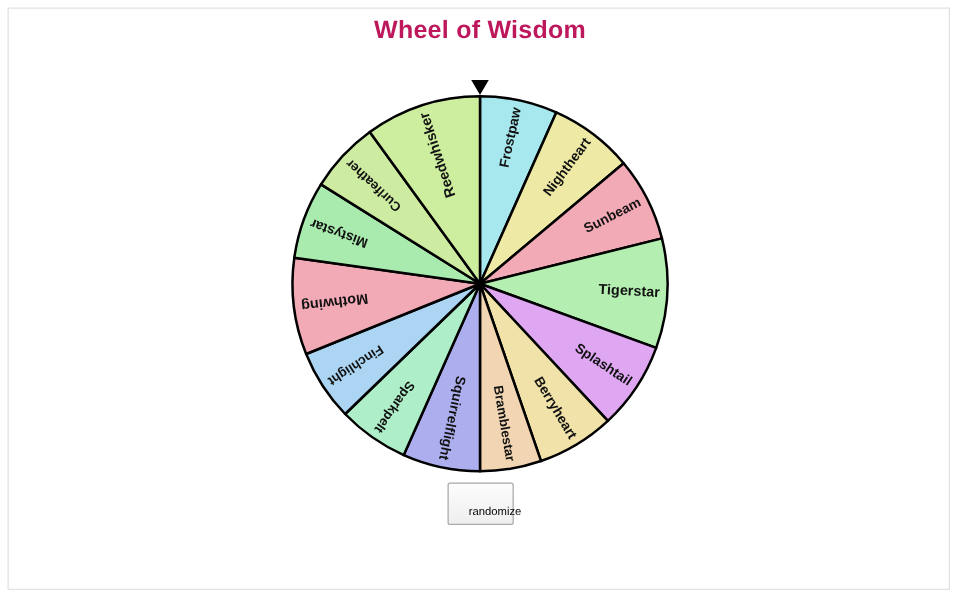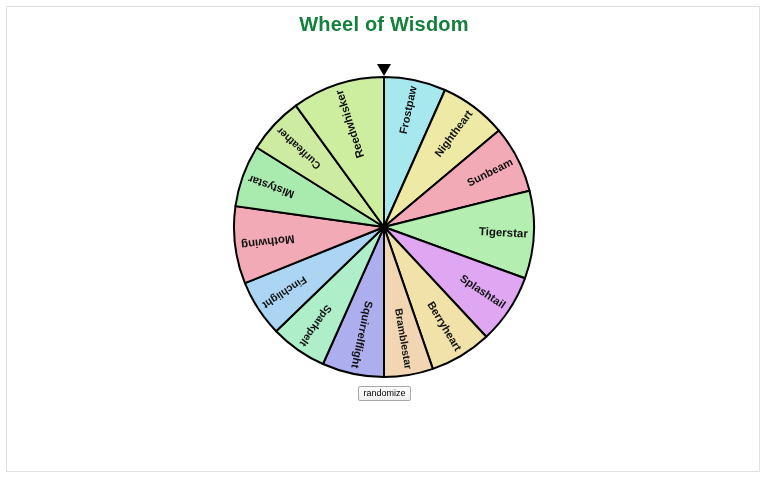--- a/index.html
+++ b/index.html
@@ -22,21 +22,21 @@
     box-sizing: border-box;
   }
   #page-title {
     position: absolute;
     left: 0;
     top: 13px;
     width: 768px;
     text-align: center;
     font-size: 20px;
     font-weight: bold;
-    color: #15803d;
+    color: #be185d;
     letter-spacing: 0.2px;
   }
   #wheel-area {
     position: absolute;
     left: 0;
     top: 0;
     width: 768px;
     height: 480px;
   }
   #wheel-svg {
@@ -51,21 +51,21 @@
     width: 53px;
     height: 15px;
     font-family: "Liberation Sans", sans-serif;
     font-size: 9px;
     line-height: 13px;
     text-align: center;
     color: #000000;
     background: linear-gradient(#fdfdfd, #eeeeee);
     border: 1px solid #a8a8a8;
     border-radius: 2px;
-    padding: 0;
+    padding: 16px;
     cursor: pointer;
   }
   .seg-label {
     font-family: "Liberation Sans", sans-serif;
     font-weight: bold;
     fill: #111111;
   }
 </style>
 </head>
 <body>

